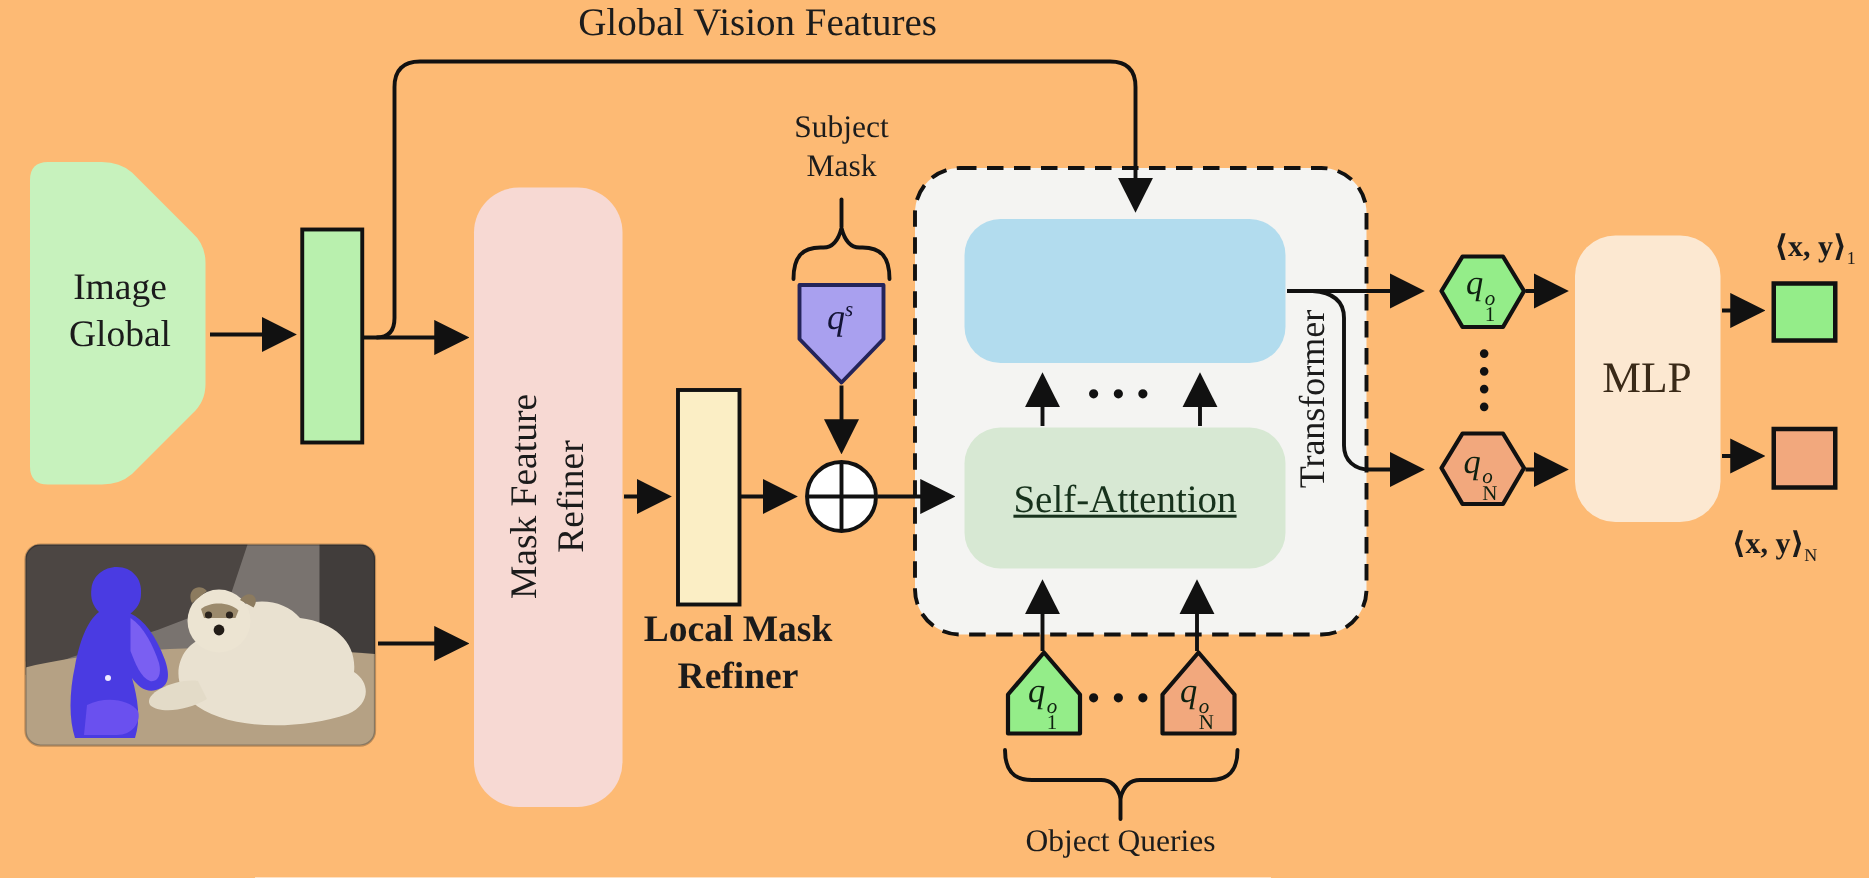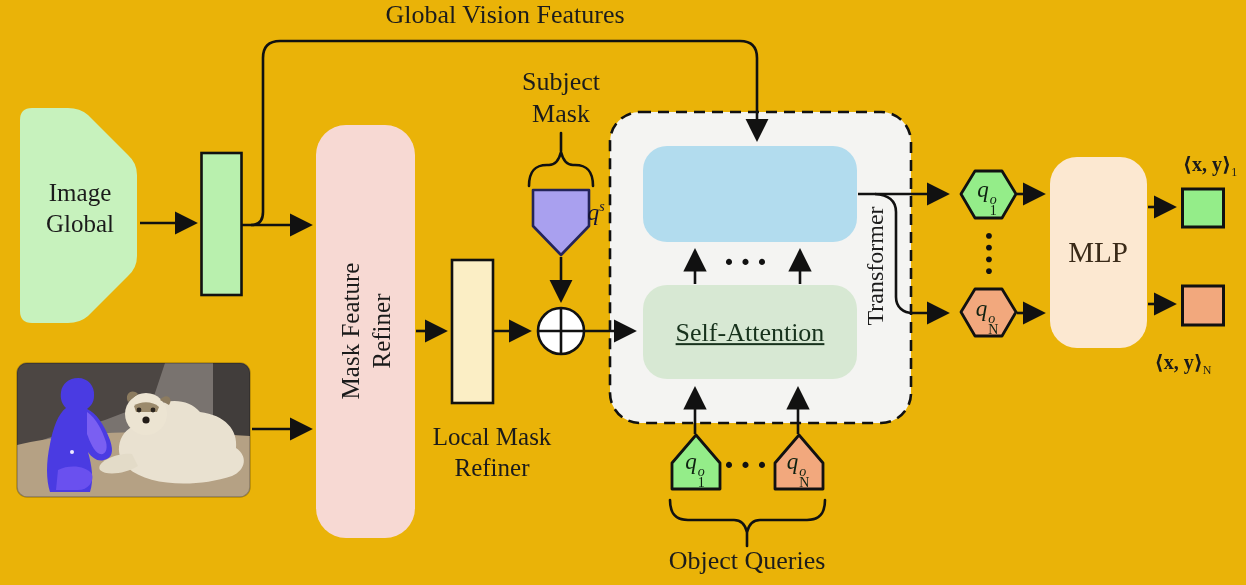--- a/index.html
+++ b/index.html
@@ -1,35 +1,35 @@
 <!DOCTYPE html>
 <html style="--ink: #111111; --text: #1c1c1c; --encoder-green: #c7f2bd; --feature-green: #b9f0ae; --refiner-pink: #f7d9d3; --mask-yellow: #fbeec5; --query-purple: #a9a0ef; --purple-border: #24245a; --transformer-bg: #f4f4f2; --cross-blue: #b2dcee; --self-green: #d7e8d3; --query-green: #94ed89; --query-orange: #f2a87d; --mlp-peach: #fce8d1;"><head>
 <meta charset="utf-8">
 <style>
   html,body{margin:0;padding:0;background:#ffffff;}
   .canvas{
-    position:relative;width:1246px;height:585px;background:#eab308;overflow:hidden;
+    position:relative;width:1246px;height:585px;background:#fdba74;overflow:hidden;
     font-family:"Liberation Serif","DejaVu Serif",serif;color:var(--text,#1c1c1c);
   }
   .layer{position:absolute;left:0;top:0;width:100%;height:100%;}
   svg{display:block;}
   
   .box{position:absolute;border-radius:24px;}
   .box-cross{left:643px;top:146px;width:214px;height:96px;background:var(--cross-blue);}
   .box-self{left:643px;top:285px;width:214px;height:94px;background:var(--self-green);}
   .box-mlp{left:1050px;top:157px;width:97px;height:191px;border-radius:27px;background:var(--mlp-peach);}
   .box-refiner{left:316px;top:125px;width:99px;height:413px;border-radius:30px;background:var(--refiner-pink);}
   
   .lbl{position:absolute;transform:translate(-50%,-50%);text-align:center;white-space:nowrap;line-height:1.22;}
   .rot{transform:translate(-50%,-50%) rotate(-90deg);}
   .t-title{font-size:26px;}
   .t-box{font-size:26px;color:#14213a;}
   .t-selfbox{font-size:26px;color:#17321c;text-decoration:underline;}
   .t-node{font-size:25px;color:#1b1b1b;}
-  .t-small{font-size:26px;}
+  .t-small{font-size:21px;}
   .t-mlp{font-size:29px;color:#3a2a18;}
   .t-trans{font-size:24px;color:#1b1b1b;}
   .math{font-style:italic;color:#131335;}
   .qlbl{font-size:23px;font-style:italic;color:#0e2010;}
   .stack{display:inline-flex;flex-direction:column;align-items:flex-start;font-size:14px;line-height:0.8;vertical-align:-7px;margin-left:1px;font-style:italic;}
   .stack .sb{font-style:normal;}
   .coord{font-size:20px;font-weight:bold;color:#1b1b1b;}
   .coord .csub{font-size:12px;font-weight:normal;vertical-align:-5px;}
   .dots{font-weight:900;color:#111;letter-spacing:5px;font-size:33px;font-family:"DejaVu Serif",serif;}
   .vdots{transform:translate(-50%,-50%) rotate(90deg);letter-spacing:1px;font-size:31px;}
@@ -136,31 +136,31 @@
     <div class="lbl t-node" style="left:80px;top:208px;">
       <div>Image</div>
       <div>Global</div>
     </div>
 
     <div class="lbl rot t-node" style="left:366px;top:331px;">
       <div>Mask Feature</div>
       <div>Refiner</div>
     </div>
 
-    <div class="lbl t-node" style="left:492px;top:452px;">
+    <div class="lbl t-node" style="left:492px;top:436px;font-weight:bold;">
       <div>Local Mask</div>
       <div>Refiner</div>
     </div>
 
     <div class="lbl t-small" style="left:561px;top:98px;">
       <div>Subject</div>
       <div>Mask</div>
     </div>
 
-    <div class="lbl math qs" style="left:560px;top:213px;margin-left:36px;"><i>q</i><sup>s</sup></div>
+    <div class="lbl math qs" style="left:560px;top:213px;"><i>q</i><sup>s</sup></div>
 
     <div class="lbl t-selfbox" style="left:750px;top:333px;">Self-Attention</div>
     <div class="lbl dots" style="left:748px;top:263px;">···</div>
     <div class="lbl rot t-trans" style="left:876px;top:266px;">Transformer</div>
 
     <div class="lbl qlbl" style="left:987px;top:196px;"><span>q</span><span class="stack">
           <span>o</span>
           <span class="sb">1</span>
         </span></div>
     <div class="lbl qlbl" style="left:987px;top:315px;"><span>q</span><span class="stack">

